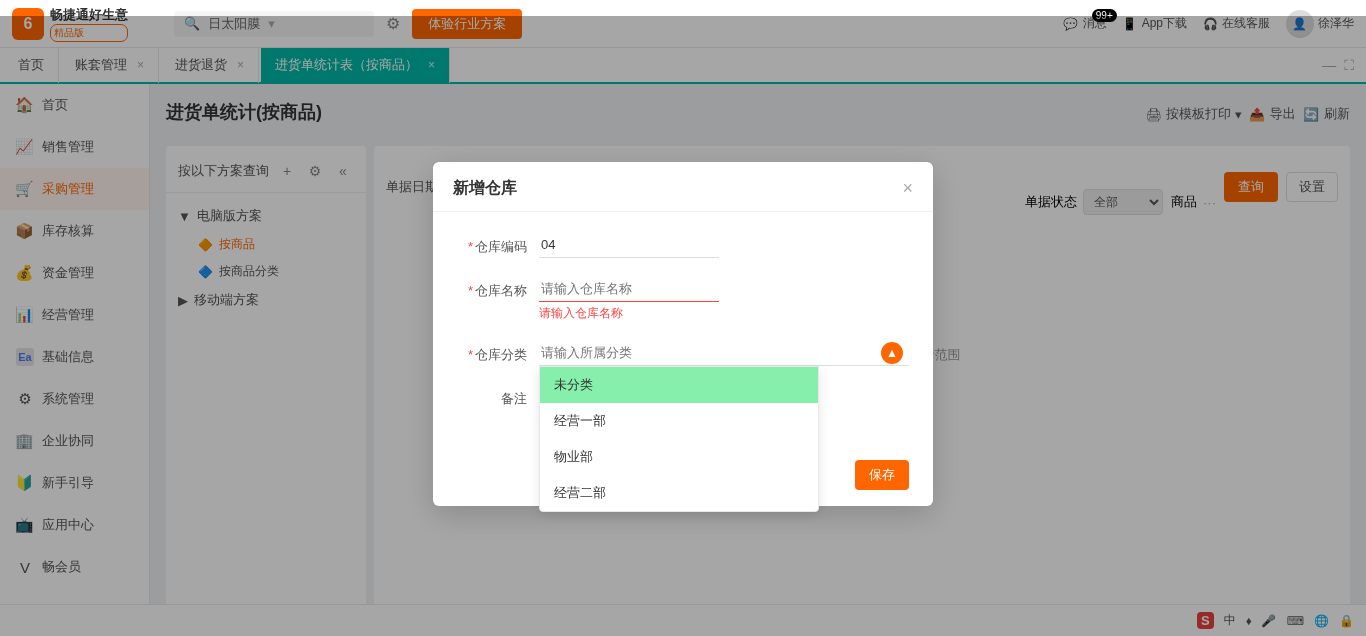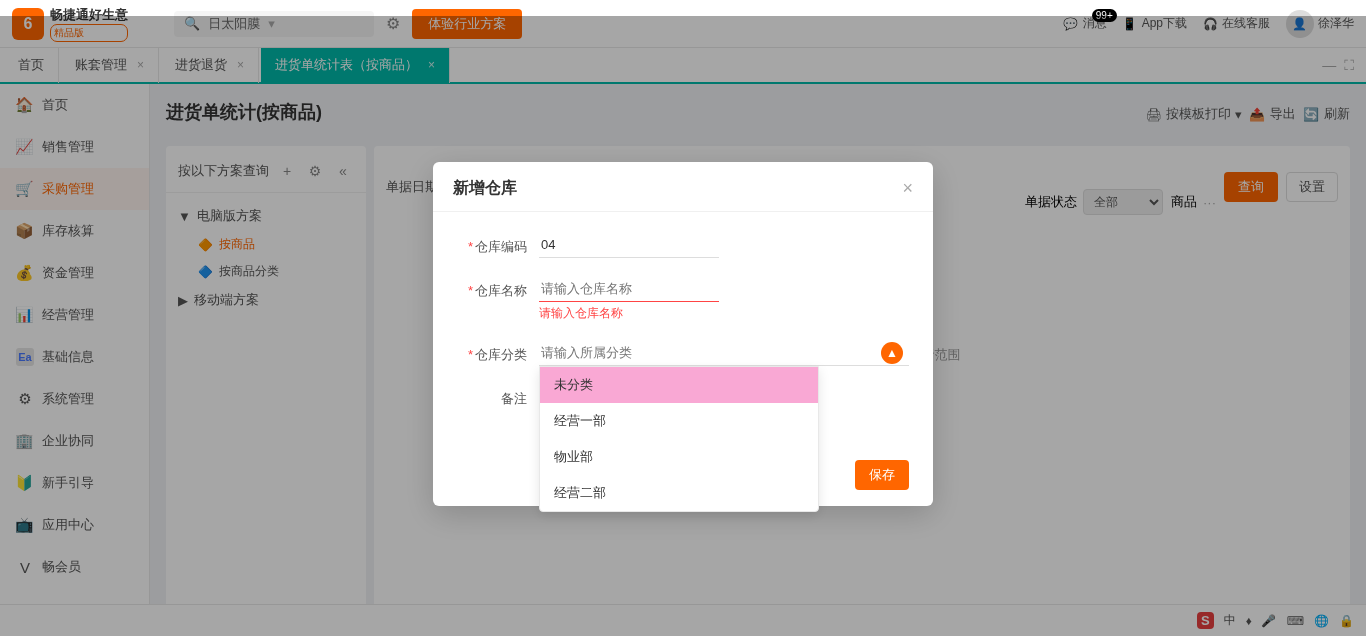--- a/index.html
+++ b/index.html
@@ -199,21 +199,21 @@
       border: 1px solid #e8e8e8;
       border-radius: 0 0 4px 4px;
       box-shadow: 0 4px 12px rgba(0,0,0,0.1);
       z-index: 200;
     }
     .dropdown-item {
       padding: 9px 14px;
       font-size: 13px; color: #333;
       cursor: pointer;
     }
-    .dropdown-item.highlighted { background: #f9a8d4; }
+    .dropdown-item.highlighted { background: #86efac; }
 
     .modal-footer {
       display: flex; justify-content: flex-end;
       padding: 12px 24px 16px;
       gap: 10px;
     }
 
     
     .remarks-row { display: flex; align-items: flex-start; gap: 12px; }
 

